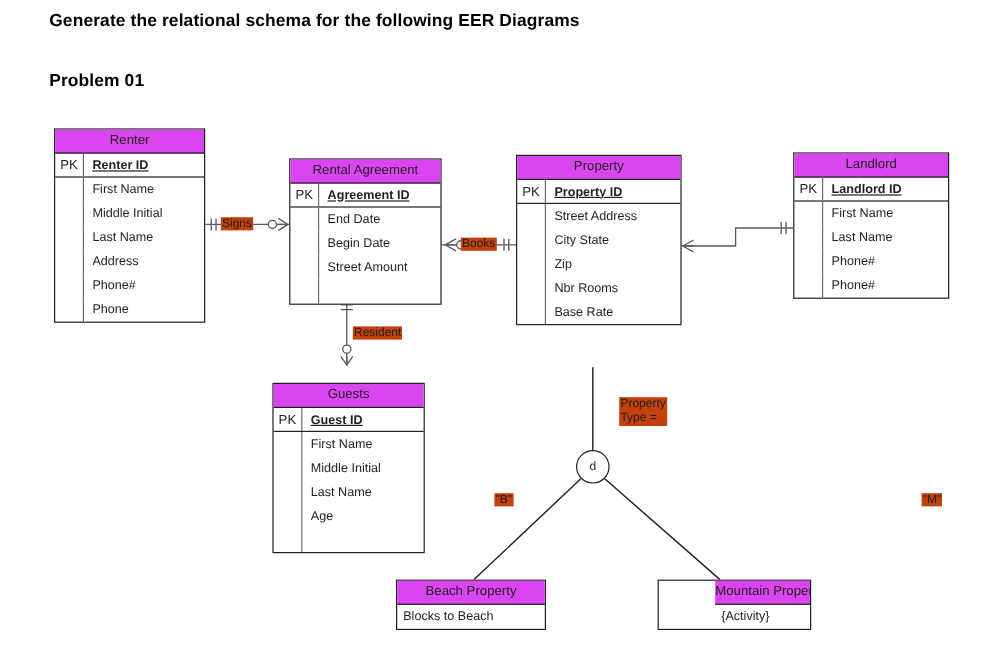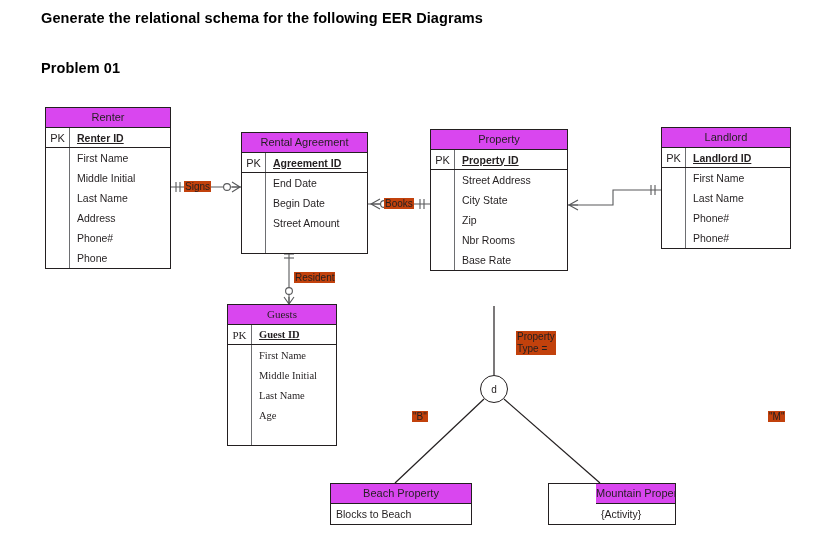--- a/index.html
+++ b/index.html
@@ -107,22 +107,22 @@
     font-size: 10.5px;
     color: #231f20;
     box-sizing: border-box;
   }
 
   
   #entity-renter          { left: 45px;  top: 107px; width: 126px; }
   #entity-rental-agreement{ left: 241px; top: 132px; width: 127px; }
   #entity-property        { left: 430px; top: 129px; width: 138px; }
   #entity-landlord        { left: 661px; top: 127px; width: 130px; }
-  #entity-guests          { left: 227px; top: 304px; width: 110px; font-family: Liberation Serif, serif; }
-  #entity-beach           { left: 330px; top: 483px; width: 142px; }
+  #entity-guests          { left: 227px; top: 319px; width: 127px; }
+  #entity-beach           { left: 330px; top: 483px; width: 125px; }
   #entity-mountain        { left: 548px; top: 483px; width: 128px; padding-left: 47px; }
 
   
   .rel-label {
     position: absolute;
     font-size: 10px;
     color: #231f20;
     background: #c2410c;
     white-space: nowrap;
     z-index: 4;

